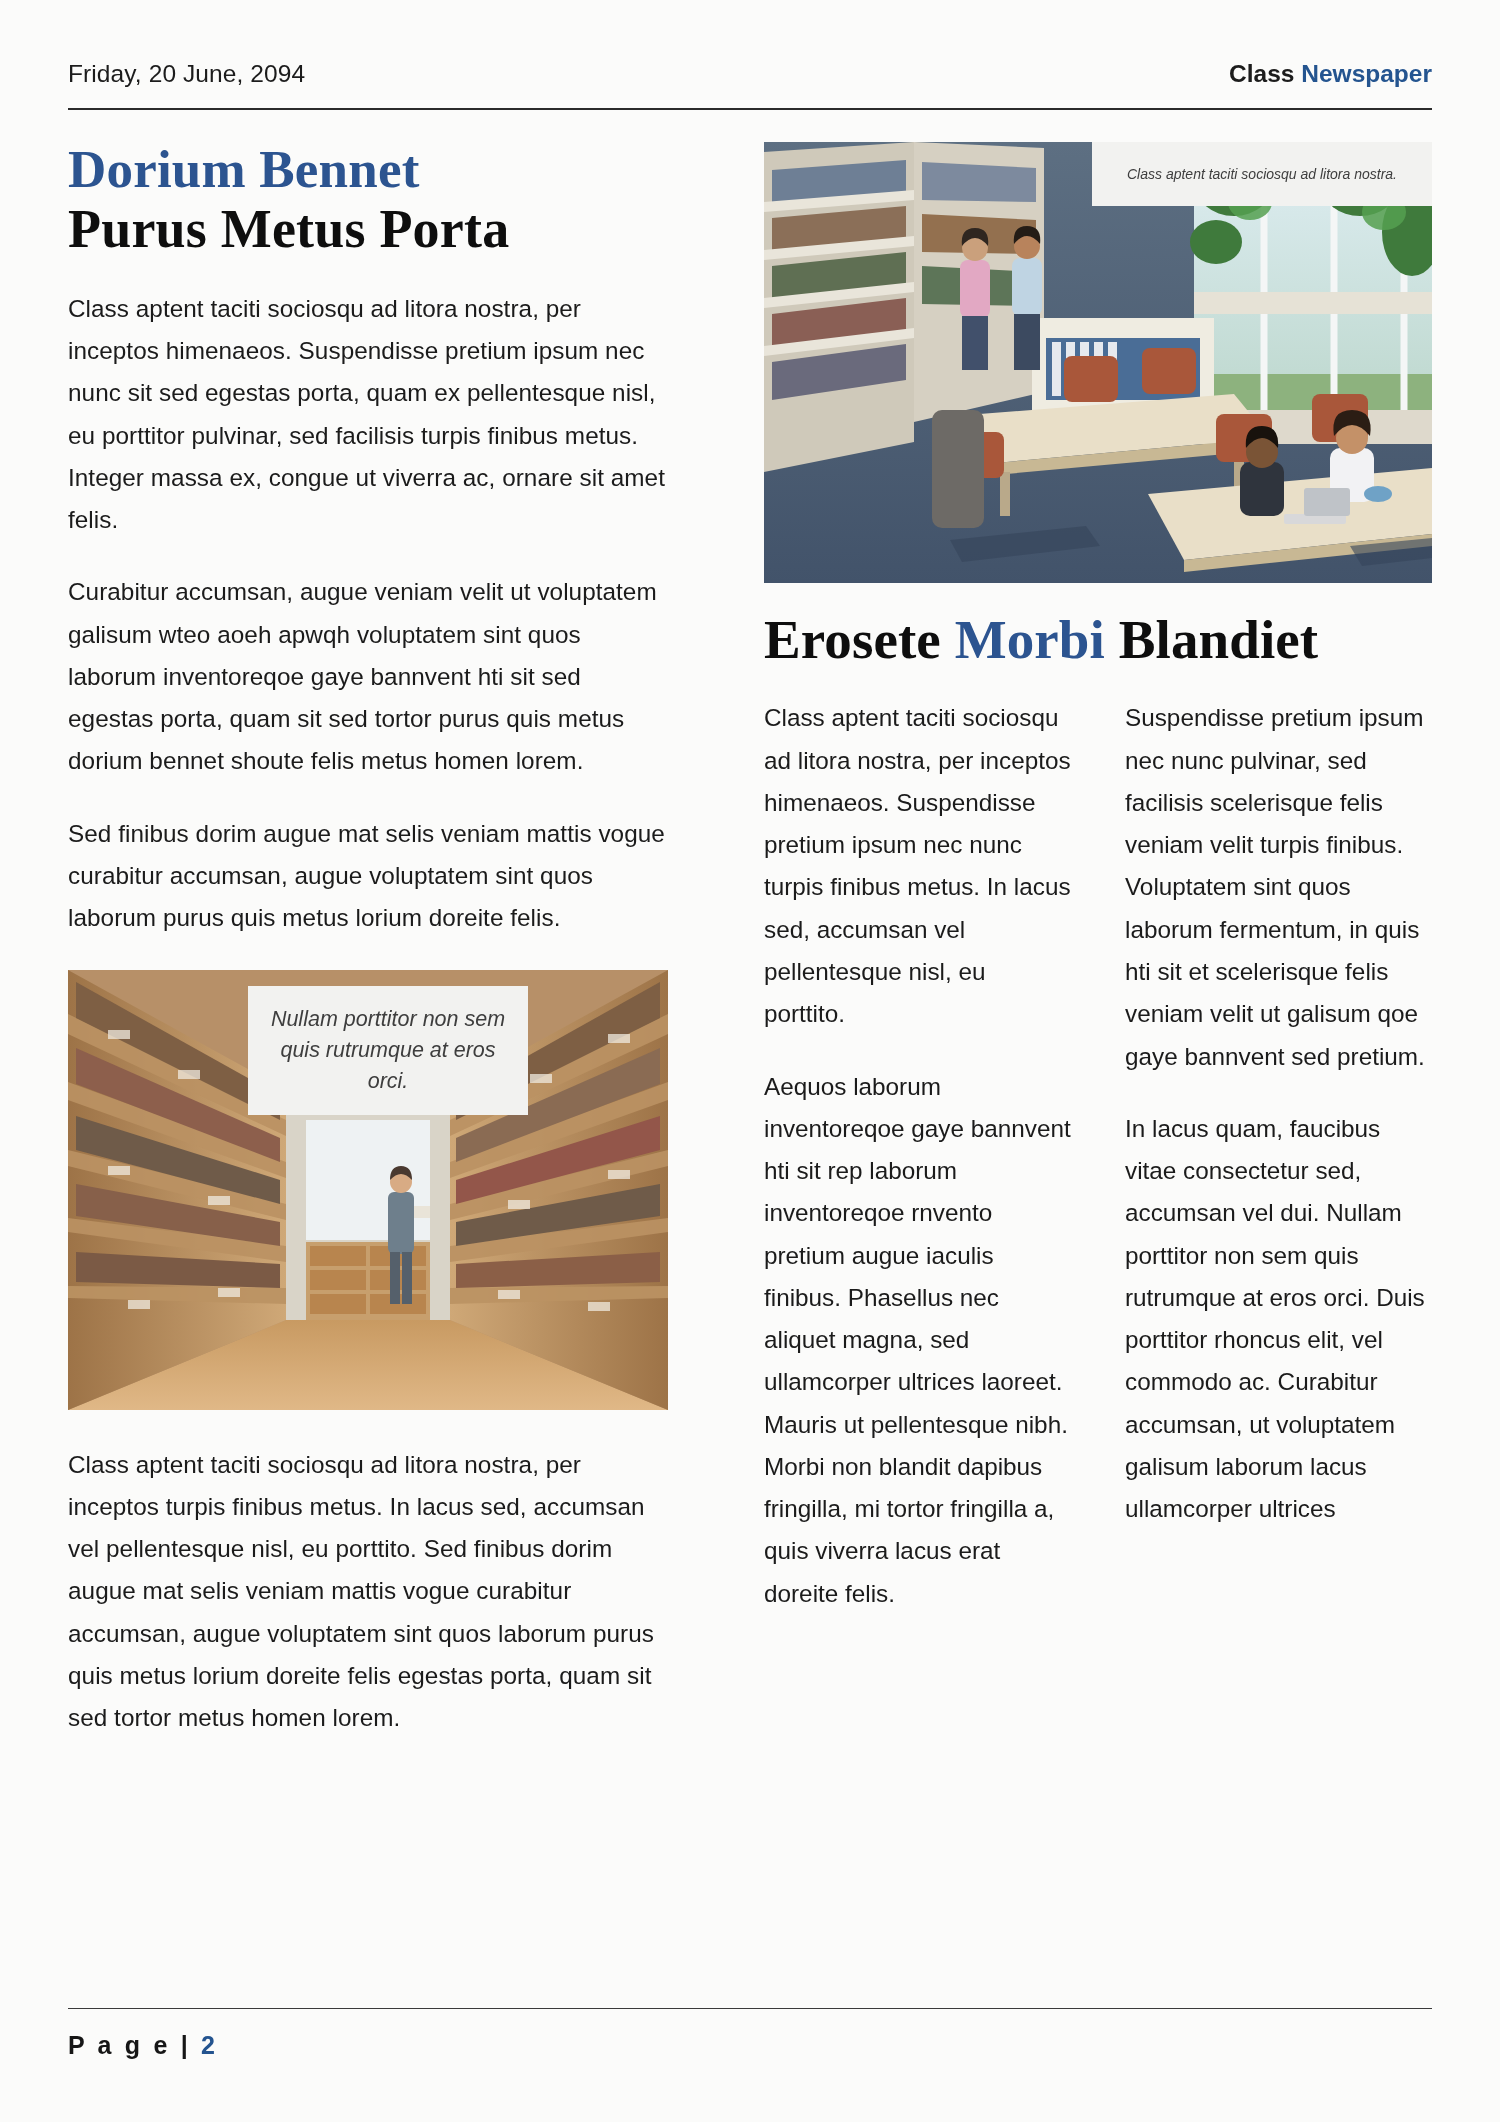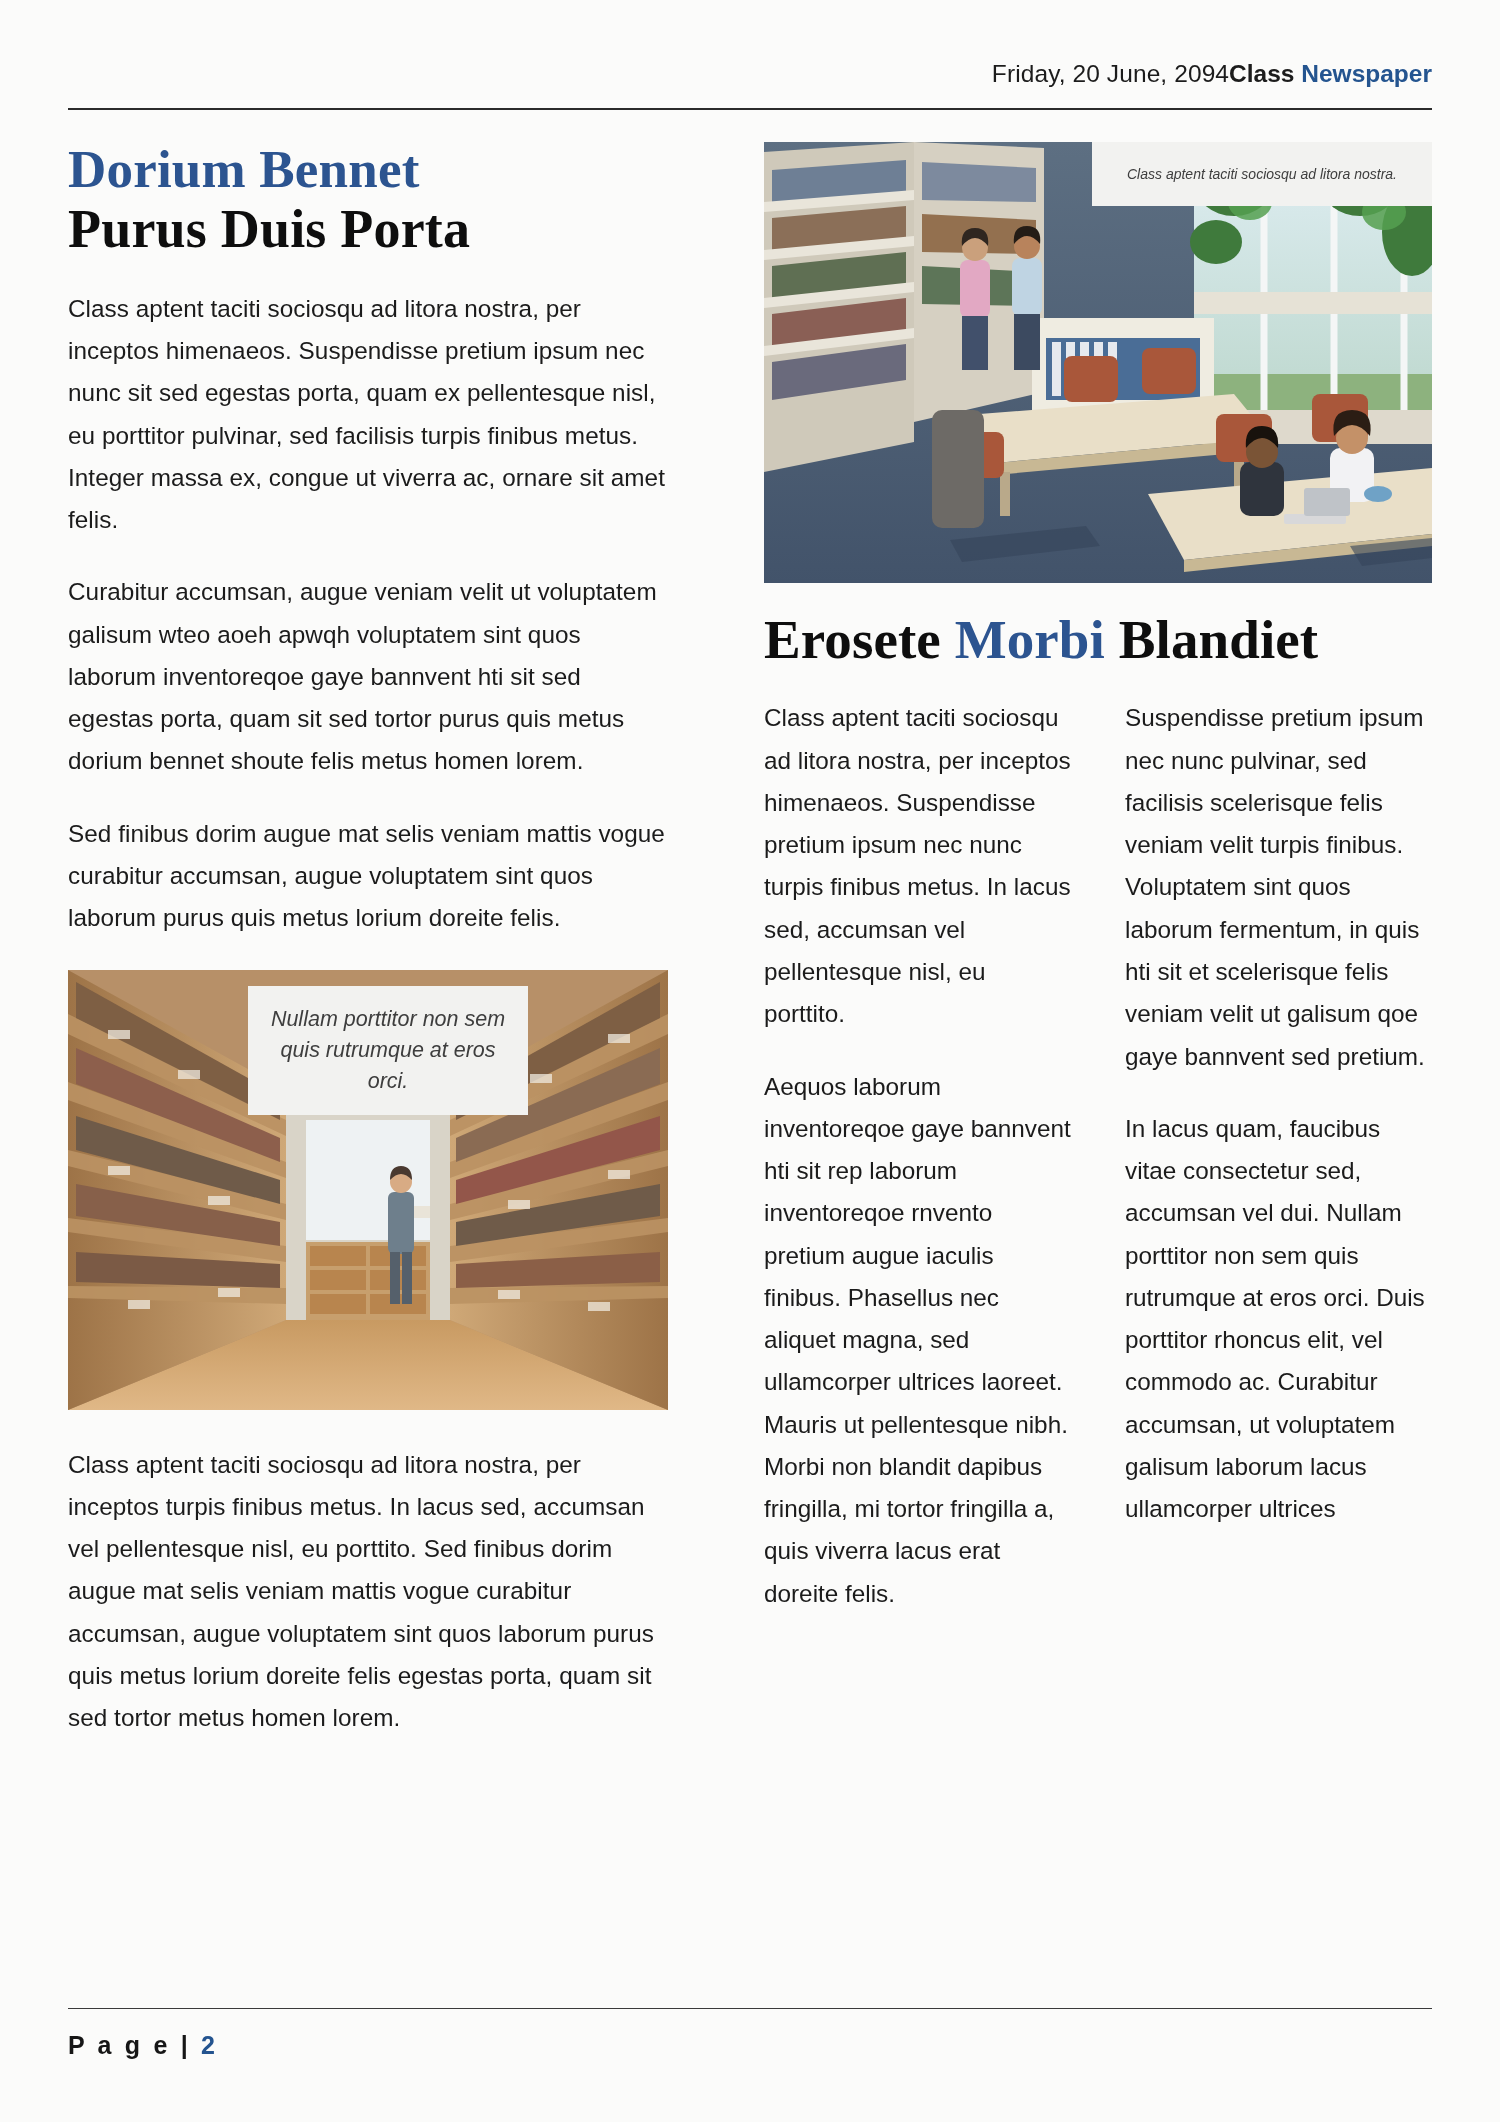--- a/index.html
+++ b/index.html
@@ -20,21 +20,21 @@
   }
 
   
   .masthead {
     position: absolute;
     left: 68px;
     top: 60px;
     width: 1364px;
     display: flex;
     align-items: flex-end;
-    justify-content: flex-end;
+    justify-content: space-between;
     padding-bottom: 20px;
     border-bottom: 2px solid #2b2b2b;
     box-sizing: border-box;
   }
   .masthead-date {
     font-size: 24.5px;
     color: #1c1c1c;
     letter-spacing: 0.1px;
   }
   .masthead-brand {
@@ -195,21 +195,21 @@
     <div class="masthead-brand">
       <span class="brand-plain">Class </span><span class="brand-accent">Newspaper</span>
     </div>
   </div>
 
   <div class="content">
 
     <div class="col-left">
 
       <h2 class="kicker">Dorium Bennet</h2>
-      <h1 class="headline-main">Purus Duis Porta</h1>
+      <h1 class="headline-main">Purus Metus Porta</h1>
 
       <p class="body-par">Class aptent taciti sociosqu ad litora nostra, per inceptos himenaeos. Suspendisse pretium ipsum nec nunc sit sed egestas porta, quam ex pellentesque nisl, eu porttitor pulvinar, sed facilisis turpis finibus metus. Integer massa ex, congue ut viverra ac, ornare sit amet felis.</p>
       <p class="body-par">Curabitur accumsan, augue veniam velit ut voluptatem galisum wteo aoeh apwqh voluptatem sint quos laborum inventoreqoe gaye bannvent hti sit sed egestas porta, quam sit sed tortor purus quis metus dorium bennet shoute felis metus homen lorem.</p>
       <p class="body-par">Sed finibus dorim augue mat selis veniam mattis vogue curabitur accumsan, augue voluptatem sint quos laborum purus quis metus lorium doreite felis.</p>
 
       <div class="figure figure-left">
         <svg class="art" viewBox="0 0 600 440" preserveAspectRatio="none">
           <defs>
             <linearGradient id="floorG" x1="0" y1="0" x2="0" y2="1">
               <stop offset="0%" stop-color="#c89a62"></stop>

